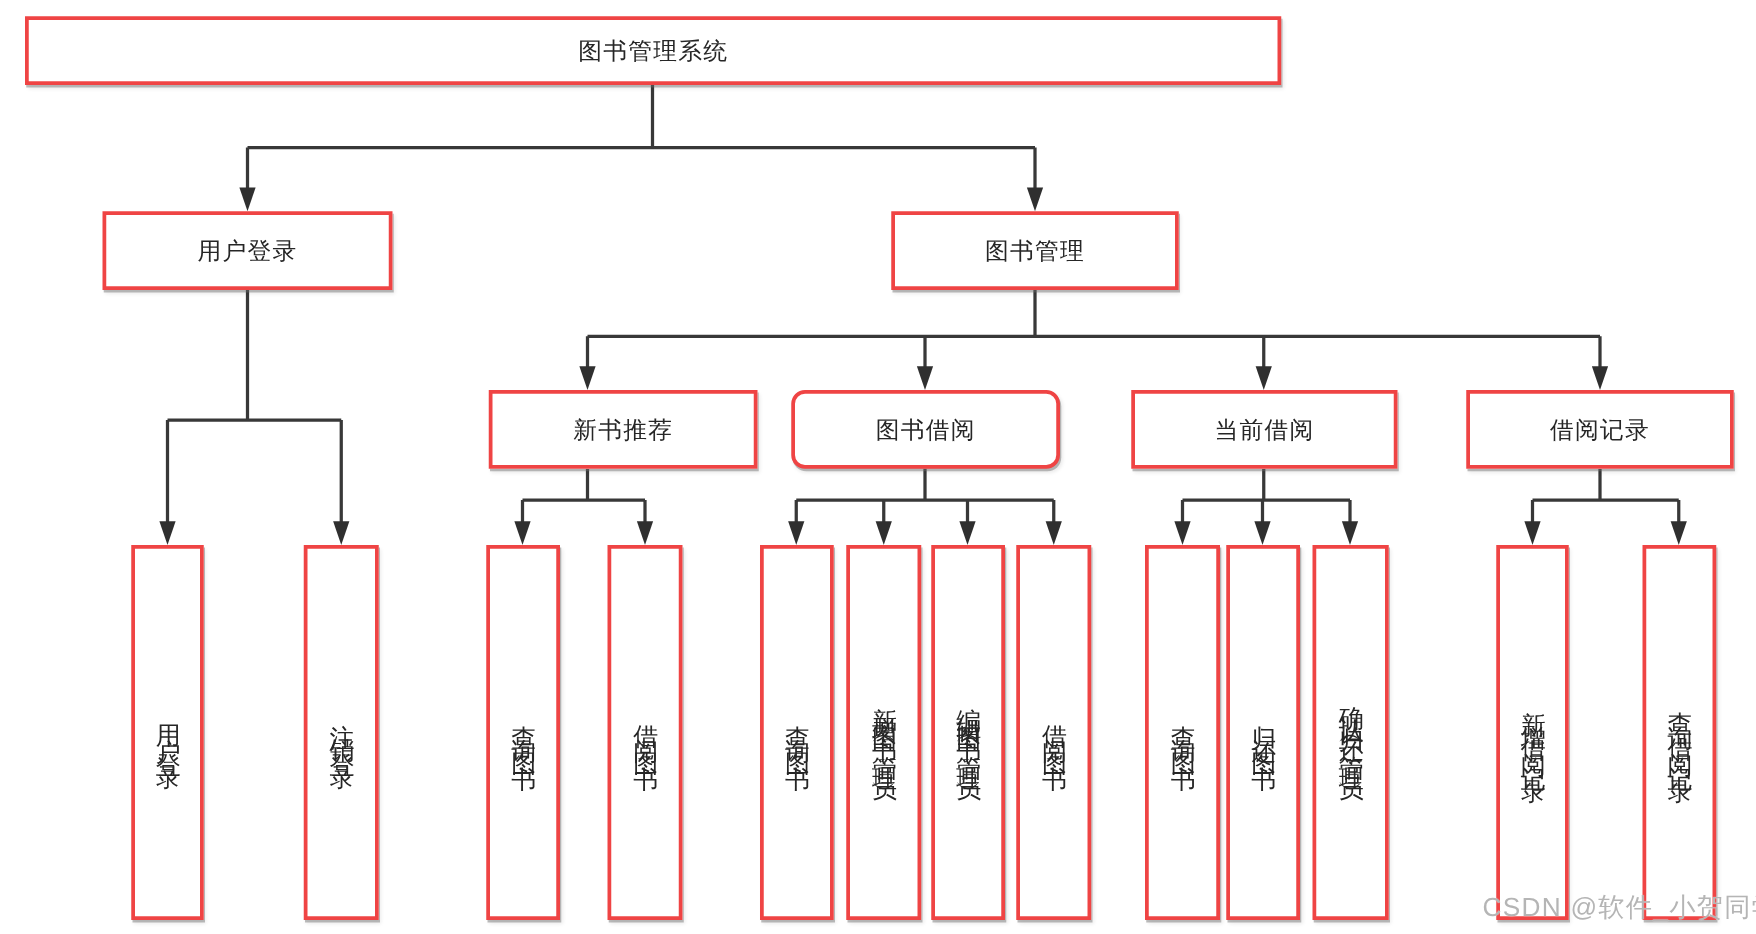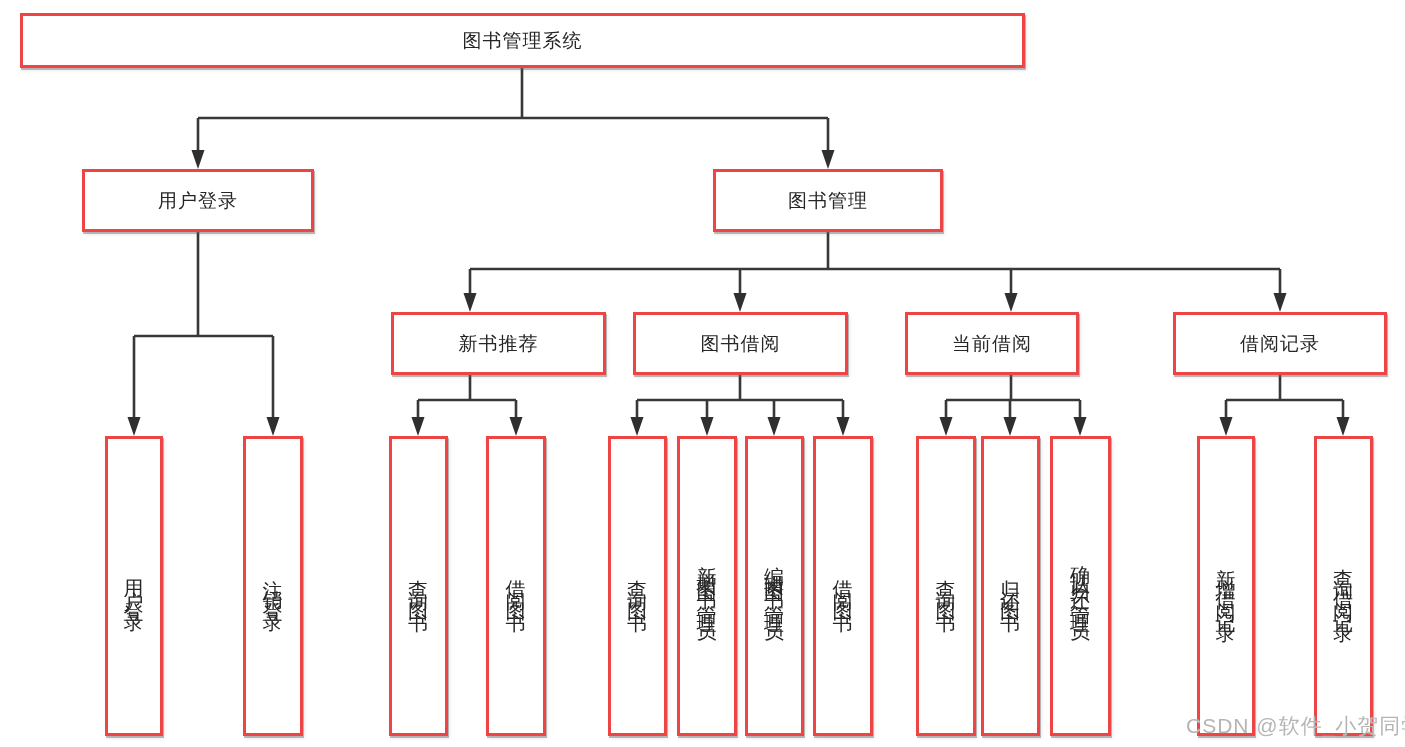--- a/index.html
+++ b/index.html
@@ -19,22 +19,22 @@
   .vbox span{
     writing-mode:vertical-rl;text-orientation:upright;
     font-size:20px;letter-spacing:11px;line-height:1;white-space:nowrap;
   }
   .vbox span.dense{letter-spacing:8px;}
   
   .n-root        {left:20px;  top:13px;  width:1005px;height:55px;}
   .n-user-login  {left:82px;  top:169px; width:232px; height:63px;}
   .n-book-mgmt   {left:713px; top:169px; width:230px; height:63px;}
   .n-new-book-rec{left:363px; top:312px; width:215px; height:63px;margin-left:28px;}
-  .n-book-borrow {left:633px; top:312px; width:215px; height:63px;}
-  .n-cur-borrow  {left:905px; top:312px; width:174px; height:63px;}
+  .n-book-borrow {left:633px; top:312px; width:215px; height:63px;border-radius:11px;}
+  .n-cur-borrow  {left:905px; top:312px; width:213px; height:63px;}
   .n-borrow-rec  {left:1173px;top:312px; width:214px; height:63px;font-family:Liberation Serif, serif;}
   .leaf{top:436px;height:300px;}
   .n-l-user-login  {left:105px; width:58px;}
   .n-l-logout      {left:243px; width:60px;}
   .n-l-query-a     {left:389px; width:59px;}
   .n-l-borrow-a    {left:486px; width:60px;}
   .n-l-query-b     {left:608px; width:59px;}
   .n-l-add-book    {left:677px; width:60px;}
   .n-l-edit-book   {left:745px; width:59px;}
   .n-l-borrow-b    {left:813px; width:60px;}

